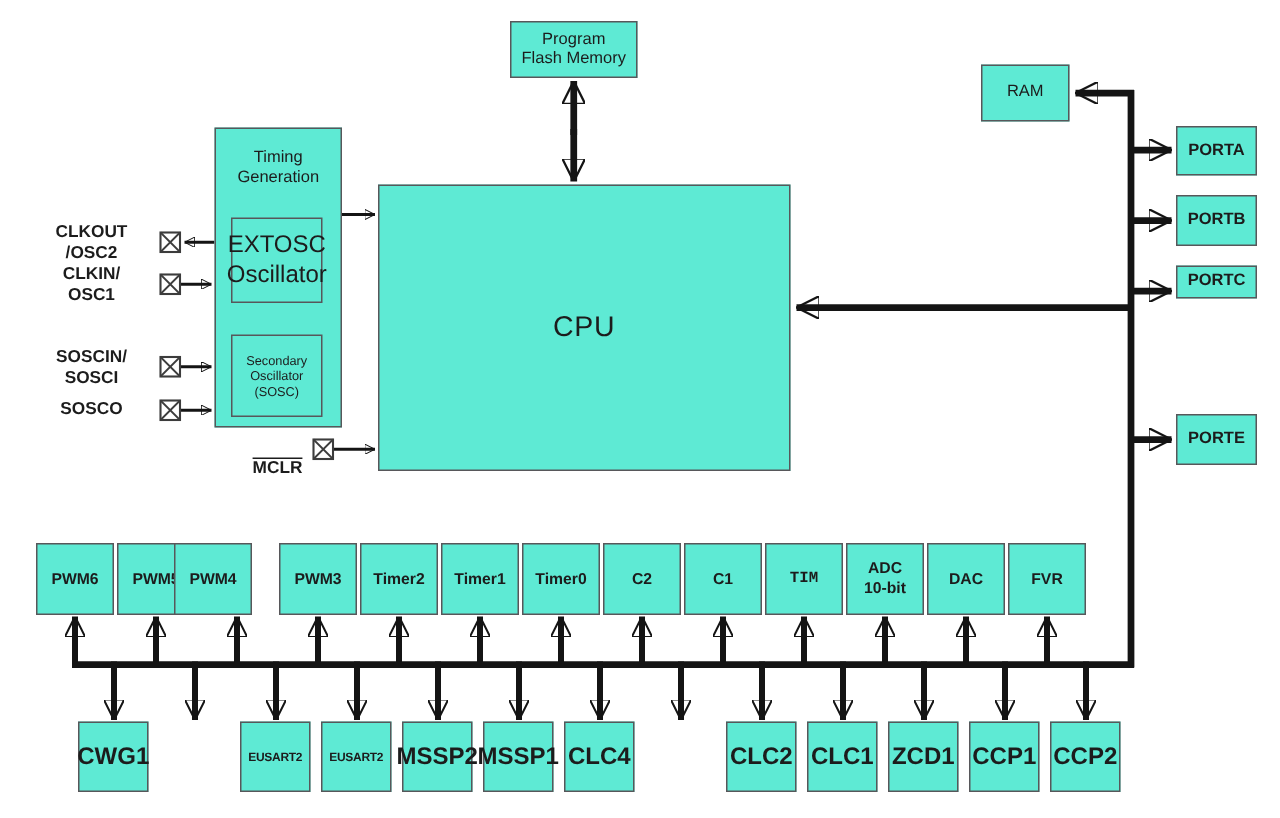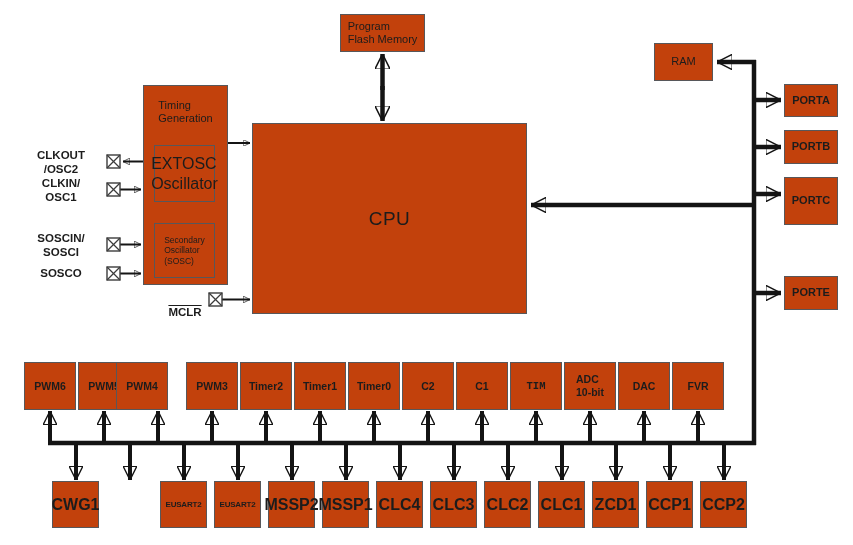--- a/index.html
+++ b/index.html
@@ -12,22 +12,22 @@
     overflow:hidden;
   }
   svg.wires{position:absolute;left:0;top:0;color:var(--arrow);}
   svg.wires path{fill:none;stroke:currentColor;}
   svg.wires .thick{stroke-width:4.5px;}
   svg.wires .mid{stroke-width:4px;}
   svg.wires .thin{stroke-width:2px;}
   svg.wires .pin rect{fill:#fff;stroke:#3c3c3c;stroke-width:1.4px;}
   svg.wires .pin line{stroke:#3c3c3c;stroke-width:1.2px;}
   .box{
-    position:absolute;border:1.5px solid var(--border);background:#c2410c;
-    display:flex;align-items:center;justify-content:center;text-align:left;
+    position:absolute;border:1.5px solid var(--border);background:#5eead4;
+    display:flex;align-items:center;justify-content:center;text-align:center;
     white-space:pre-line;box-sizing:border-box;line-height:1.22;
   }
   .blk{font-size:11px;font-weight:400;}
   .cpu{font-size:19px;font-weight:400;letter-spacing:.5px;}
   .sosc{font-size:8.5px;}
   .extosc{font-size:16px;}
   .timing{align-items:flex-start;padding-top:13px;}
   .port{font-size:11px;font-weight:700;}
   .p1{top:362px;width:52px;height:48px;font-size:10.5px;font-weight:700;}
   .p2{top:481px;width:47px;height:47px;font-size:16px;font-weight:700;}
@@ -139,21 +139,21 @@
   <div class="box blk sosc" style="left:154px;top:223px;width:61px;height:55px;">Secondary
 Oscillator
 (SOSC)</div>
 
   <div class="box cpu" style="left:252px;top:123px;width:275px;height:191px;">CPU</div>
 
   <div class="box blk" style="left:654px;top:43px;width:59px;height:38px;">RAM</div>
 
   <div class="box port" style="left:784px;top:84px;width:54px;height:33px;">PORTA</div>
   <div class="box port" style="left:784px;top:130px;width:54px;height:34px;">PORTB</div>
-  <div class="box port" style="left:784px;top:177px;width:54px;height:48px;">PORTC</div>
+  <div class="box port" style="left:784px;top:177px;width:54px;height:22px;">PORTC</div>
   <div class="box port" style="left:784px;top:276px;width:54px;height:34px;">PORTE</div>
 
   <div class="pin-label" style="left:20px;top:149px;width:82px;">CLKOUT
 /OSC2</div>
   <div class="pin-label" style="left:20px;top:177px;width:82px;">CLKIN/
 OSC1</div>
   <div class="pin-label" style="left:20px;top:232px;width:82px;">SOSCIN/
 SOSCI</div>
   <div class="pin-label" style="left:20px;top:267px;width:82px;">SOSCO</div>
   <div class="pin-label" style="left:162px;top:292px;width:46px;">
@@ -174,20 +174,19 @@
 10-bit</div>
   <div class="box p1" style="left:618px;">DAC</div>
   <div class="box p1" style="left:672px;">FVR</div>
 
   <div class="box p2" style="left:52px;">CWG1</div>
   <div class="box p2 small" style="left:160px;">EUSART2</div>
   <div class="box p2 small" style="left:214px;">EUSART2</div>
   <div class="box p2" style="left:268px;">MSSP2</div>
   <div class="box p2" style="left:322px;">MSSP1</div>
   <div class="box p2" style="left:376px;">CLC4</div>
-  <div class="box p2" style="left:430px;">CLC3</div>
   <div class="box p2" style="left:484px;">CLC2</div>
   <div class="box p2" style="left:538px;">CLC1</div>
   <div class="box p2" style="left:592px;">ZCD1</div>
   <div class="box p2" style="left:646px;">CCP1</div>
   <div class="box p2" style="left:700px;">CCP2</div>
 
 </div>
 
 </body></html>

